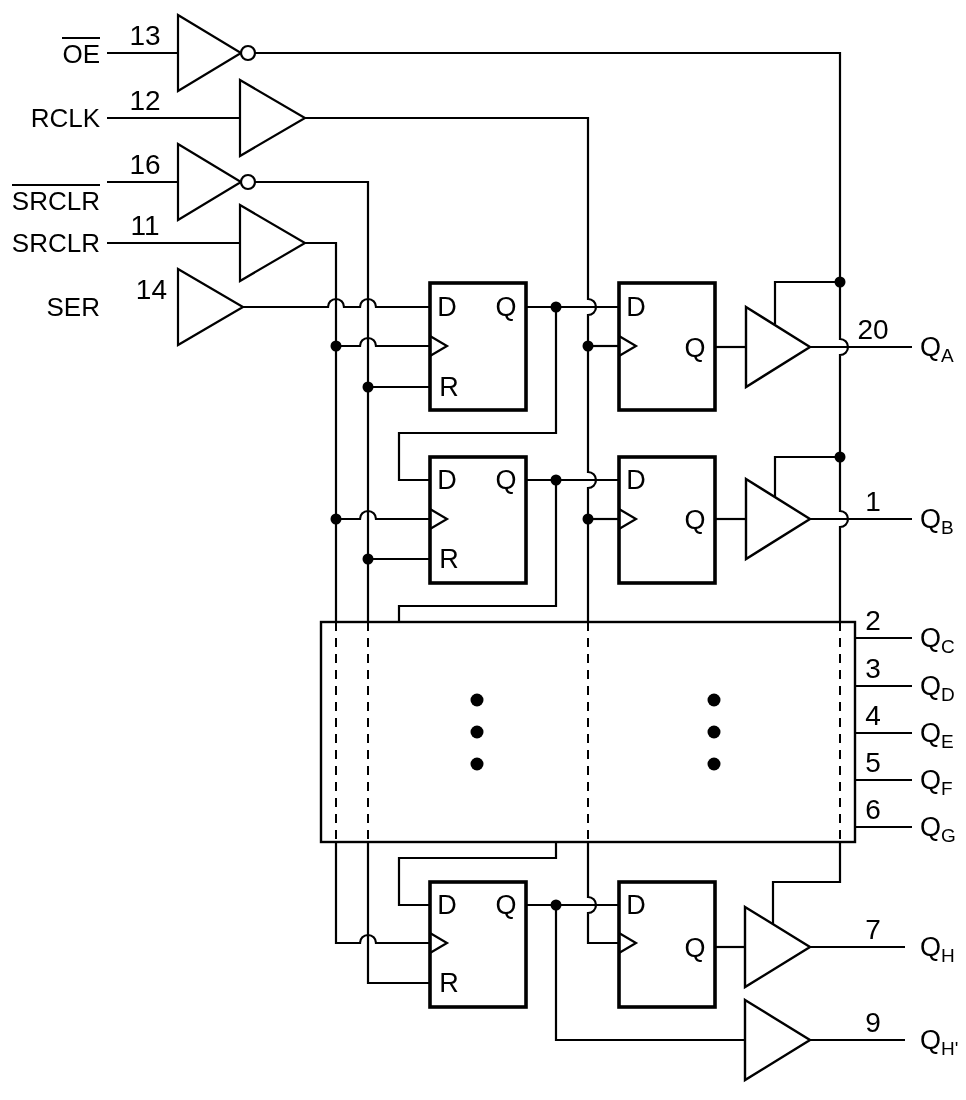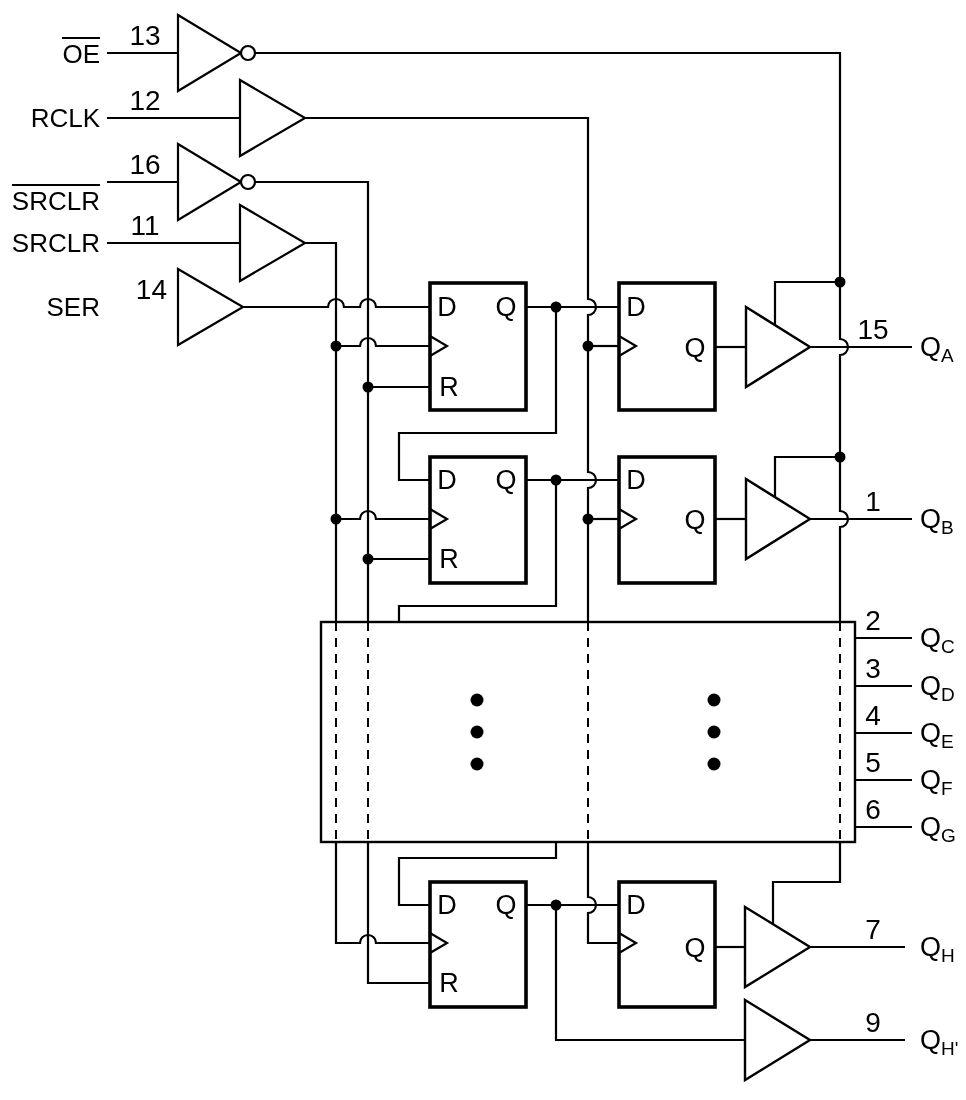--- a/index.html
+++ b/index.html
@@ -185,21 +185,21 @@
   <div class="ff-lbl" style="left:427px;top:543px;">R</div>
   <div class="ff-lbl" style="left:614px;top:464px;">D</div>
   <div class="ff-lbl" style="left:673px;top:504px;">Q</div>
 
   <div class="ff-lbl" style="left:425px;top:889px;">D</div>
   <div class="ff-lbl" style="left:484px;top:889px;">Q</div>
   <div class="ff-lbl" style="left:427px;top:967px;">R</div>
   <div class="ff-lbl" style="left:614px;top:889px;">D</div>
   <div class="ff-lbl" style="left:673px;top:932px;">Q</div>
 
-  <div class="pin" style="left:851px;top:316px;">15</div>
+  <div class="pin" style="left:851px;top:316px;">20</div>
   <div class="pin" style="left:851px;top:488px;">1</div>
   <div class="pin" style="left:851px;top:607px;">2</div>
   <div class="pin" style="left:851px;top:655px;">3</div>
   <div class="pin" style="left:851px;top:702px;">4</div>
   <div class="pin" style="left:851px;top:749px;">5</div>
   <div class="pin" style="left:851px;top:796px;">6</div>
   <div class="pin" style="left:851px;top:916px;">7</div>
   <div class="pin" style="left:851px;top:1009px;">9</div>
 
   <div class="lbl out-label" style="top:331px;"><span>Q</span><sub>A</sub></div>

